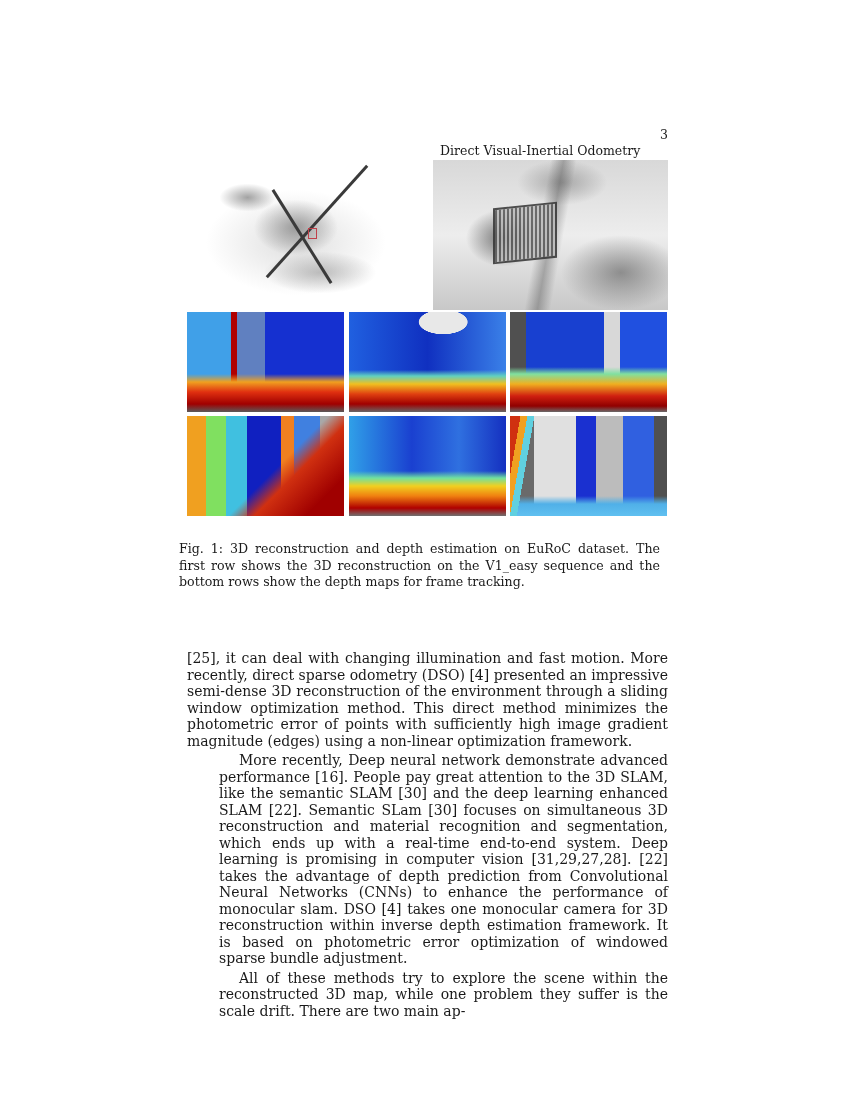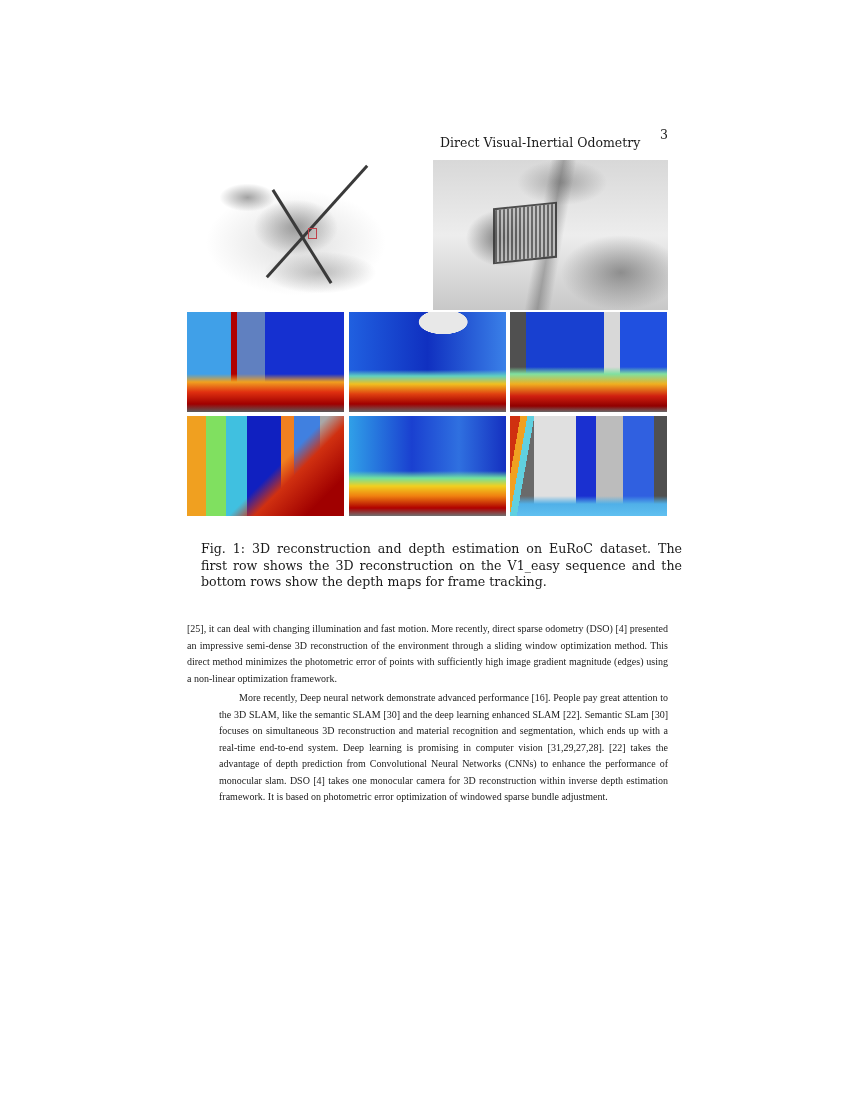--- a/index.html
+++ b/index.html
@@ -1,20 +1,20 @@
 <!DOCTYPE html>
 <html><head>
 <meta charset="utf-8">
 <style>
   html, body { margin:0; padding:0; background:#ffffff; }
   body { width:850px; height:1100px; position:relative; overflow:hidden;
          font-family:"DejaVu Serif","Liberation Serif",serif; color:#1a1a1a; }
   .running-head { position:absolute; top:127px; left:440px; width:228px; height:16px;
                   font-size:12.5px; line-height:16px; }
-  .running-head .rh-title { position:absolute; left:0; top:8px;text-align:center; }
+  .running-head .rh-title { position:absolute; left:0; top:16px;text-align:center; }
   .running-head .rh-page { position:absolute; right:0; top:0; }
 
   .figure { position:absolute; left:187px; top:160px; width:481px; height:357px; }
   .panel { position:absolute; overflow:hidden; }
   
   .recon { background:#fff; }
   .recon-left {
     left:0; top:0; width:242px; height:150px;
     background:
       radial-gradient(ellipse 60px 40px at 45% 45%, rgba(90,90,90,0.55), rgba(255,255,255,0) 70%),
@@ -69,24 +69,24 @@
   .d5 { background:
       linear-gradient(180deg, rgba(0,0,0,0) 55%, #70e0a0 62%, #f0d020 70%, #f08010 80%, #b00000 92%, #707070 100%),
       linear-gradient(90deg, #30a0e8, #1a40d0 40%, #2f70e0 70%, #1530c0);
   }
   .d6 { background:
       linear-gradient(100deg, #d03010 0 6%, #f0a020 6% 10%, #60d0e0 10% 14%, rgba(0,0,0,0) 14%),
       linear-gradient(180deg, rgba(0,0,0,0) 80%, #50b0e8 88%, #60c0f0 100%),
       linear-gradient(90deg, #6a6a6a 0 15%, #e0e0e0 15% 42%, #1a30d0 42% 55%, #bcbcbc 55% 72%, #3060e0 72% 92%, #505050 92%);
   }
 
-  .caption { position:absolute; left:201px; top:541px; width:481px;
+  .caption { position:absolute; left:179px; top:541px; width:481px;
              font-size:12.6px; line-height:16.5px; text-align:justify; }
-  .body-text { position:absolute; left:187px; top:621px; width:481px;
-               font-size:10px; line-height:16.5px; text-align:justify;font-family:Liberation Serif, serif; }
+  .body-text { position:absolute; left:187px; top:650px; width:481px;
+               font-size:14px; line-height:16.5px; text-align:justify; }
   .body-text p { margin:0 0 3px 0; }
   .body-text p.indent { text-indent:20px;margin-left:32px; }
 </style>
 </head>
 <body>
 
 <div class="running-head">
   <span class="rh-title">Direct Visual-Inertial Odometry</span>
   <span class="rh-page">3</span>
 </div>
@@ -104,13 +104,14 @@
   <div class="panel depth d4" title="depth map frame 4"></div>
   <div class="panel depth d5" title="depth map frame 5"></div>
   <div class="panel depth d6" title="depth map frame 6"></div>
 </div>
 
 <div class="caption">Fig. 1: 3D reconstruction and depth estimation on EuRoC dataset. The first row shows the 3D reconstruction on the V1_easy sequence and the bottom rows show the depth maps for frame tracking.</div>
 
 <div class="body-text">
   <p>[25], it can deal with changing illumination and fast motion. More recently, direct sparse odometry (DSO) [4] presented an impressive semi-dense 3D reconstruction of the environment through a sliding window optimization method. This direct method minimizes the photometric error of points with sufficiently high image gradient magnitude (edges) using a non-linear optimization framework.</p>
   <p class="indent">More recently, Deep neural network demonstrate advanced performance [16]. People pay great attention to the 3D SLAM, like the semantic SLAM [30] and the deep learning enhanced SLAM [22]. Semantic SLam [30] focuses on simultaneous 3D reconstruction and material recognition and segmentation, which ends up with a real-time end-to-end system. Deep learning is promising in computer vision [31,29,27,28]. [22] takes the advantage of depth prediction from Convolutional Neural Networks (CNNs) to enhance the performance of monocular slam. DSO [4] takes one monocular camera for 3D reconstruction within inverse depth estimation framework. It is based on photometric error optimization of windowed sparse bundle adjustment.</p>
+  <p class="indent">All of these methods try to explore the scene within the reconstructed 3D map, while one problem they suffer is the scale drift. There are two main ap-</p>
 </div>
 
 </body></html>

